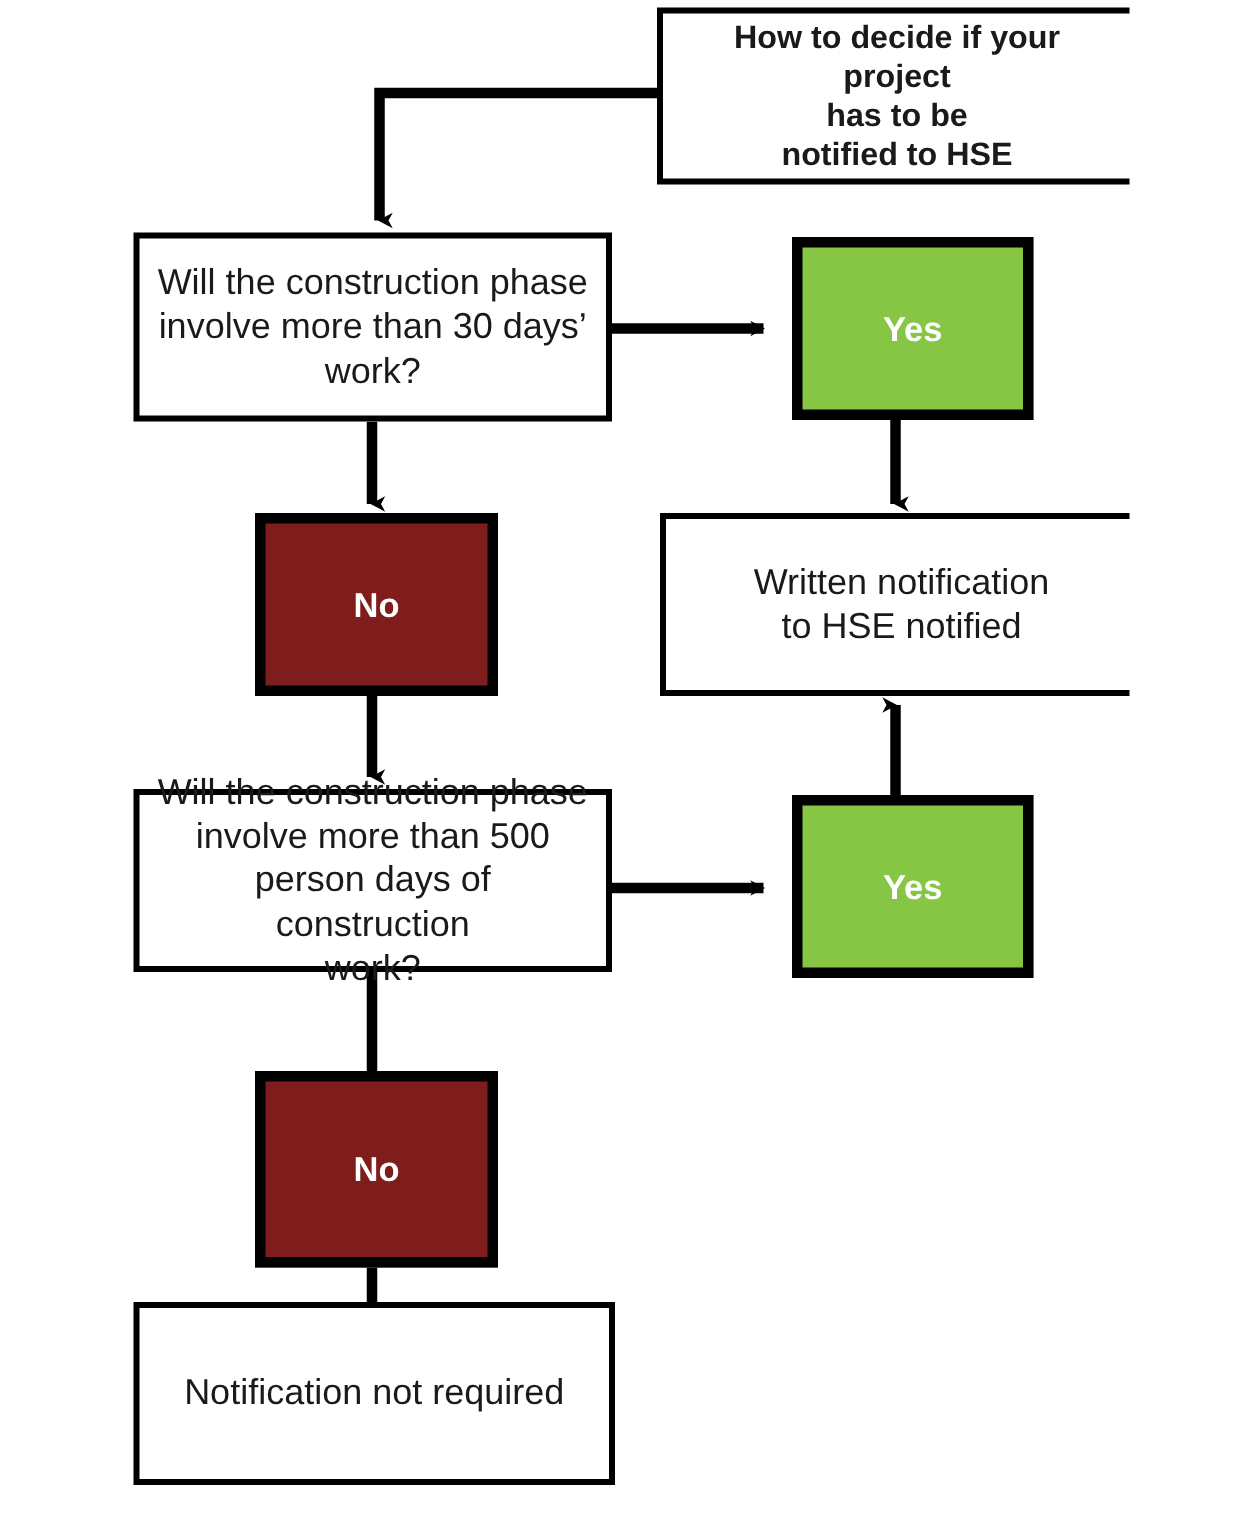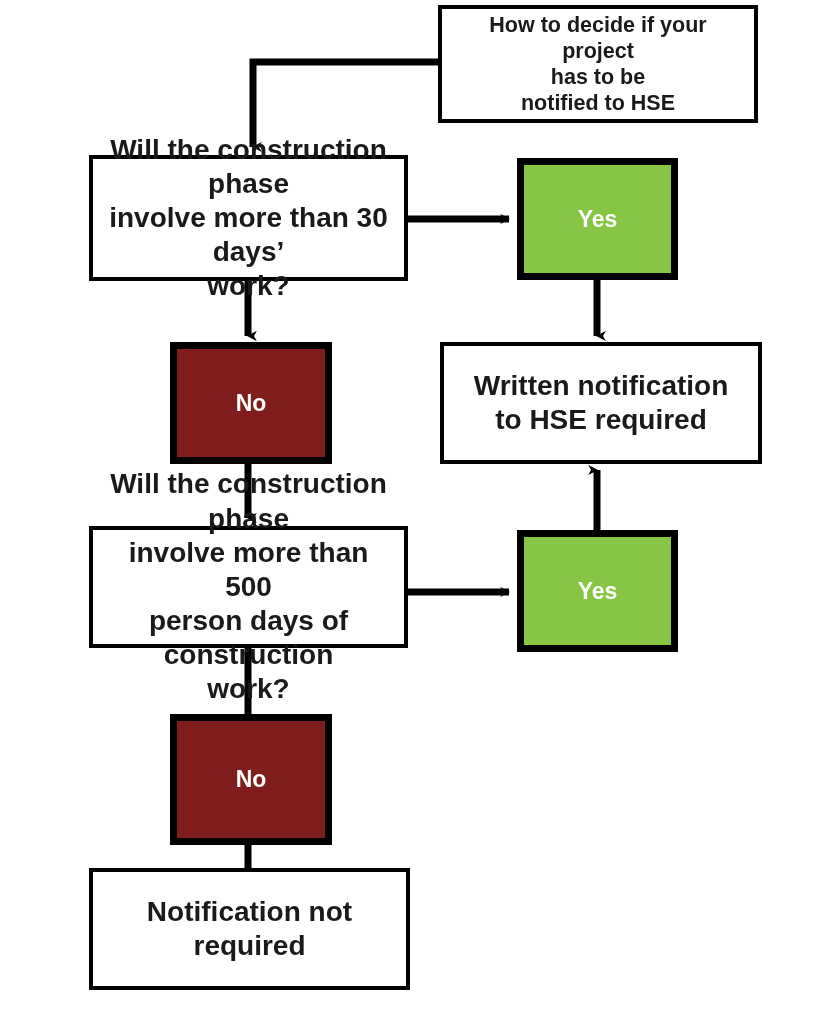--- a/index.html
+++ b/index.html
@@ -7,21 +7,20 @@
     padding: 0;
     background: #ffffff;
   }
   #canvas {
     position: relative;
     width: 753px;
     height: 1024px;
     background: #ffffff;
     font-family: "Liberation Sans", sans-serif;
     overflow: hidden;
-    padding-left: 12px;
   }
   svg.wires {
     position: absolute;
     left: 0;
     top: 0;
     width: 828px;
     height: 1024px;
     pointer-events: none;
   }
   .node {
@@ -30,34 +29,34 @@
     display: flex;
     align-items: center;
     justify-content: center;
     text-align: center;
     line-height: 1.22;
   }
   .node.plain {
     background: #ffffff;
     border: 4px solid #000000;
     color: #1a1a1a;
-    font-size: 28px;
-    font-weight: 700;
+    font-size: 24px;
+    font-weight: 400;
   }
   .node.title-node {
     font-size: 21.5px;
     font-weight: 700;
   }
   .node.answer {
     border: 7px solid #000000;
     color: #ffffff;
     font-size: 23px;
     font-weight: 700;
   }
-  .node.answer.yes { background: #86c644; }
+  .node.answer.yes { background: #86c644; margin-left: 11px; }
   .node.answer.no  { background: #7f1d1d; }
   .node-text {
     display: block;
     padding: 0 10px;
     white-space: pre-line;
   }
 </style>
 </head>
 <body>
 
@@ -128,21 +127,21 @@
   <div class="node answer yes" style="left:517px; top:158px; width:161px; height:122px;">
     <span class="node-text">Yes</span>
   </div>
 
   <div class="node answer no" style="left:170px; top:342px; width:162px; height:122px;">
     <span class="node-text">No</span>
   </div>
 
   <div class="node plain" style="left:440px; top:342px; width:322px; height:122px;">
     <span class="node-text">Written notification
-to HSE required</span>
+to HSE notified</span>
   </div>
 
   <div class="node plain" style="left:89px; top:526px; width:319px; height:122px;">
     <span class="node-text">Will the construction phase
 involve more than 500
 person days of construction
 work?</span>
   </div>
 
   <div class="node answer yes" style="left:517px; top:530px; width:161px; height:122px;">

